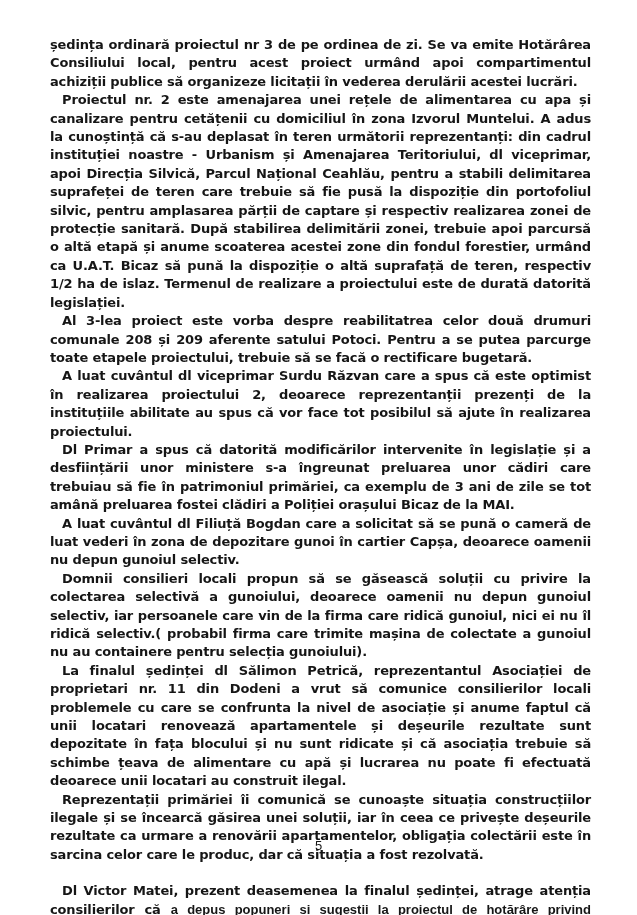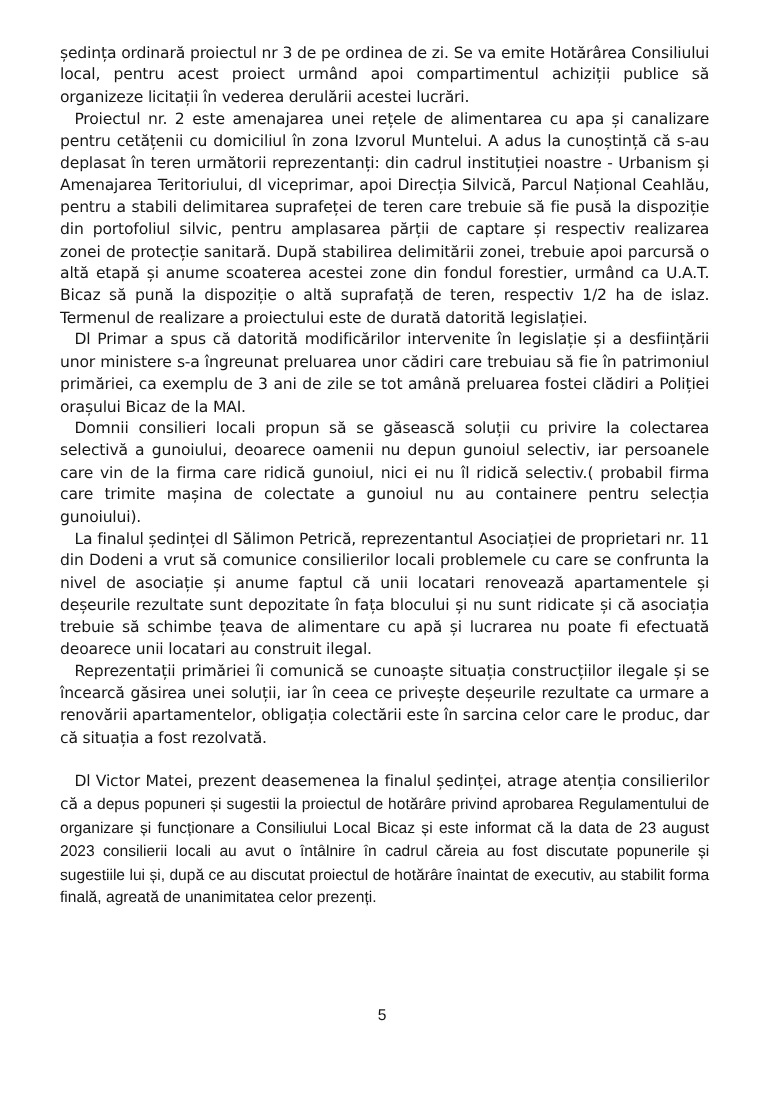--- a/index.html
+++ b/index.html
@@ -22,20 +22,21 @@
     font-family: "DejaVu Sans", sans-serif;
     font-size: 13px;
     letter-spacing: -0.15px;
     line-height: 18.4px;
     text-align: justify;
   }
   .page p {
     margin: 0;
     padding: 0;
     text-indent: 12px;
+    font-weight: bold;
   }
   .page p.noindent {
     text-indent: 0;
   }
   .page p.final-para {
     margin-top: 18px;
   }
   .final-lead {
     font-family: "DejaVu Sans", sans-serif;
   }
@@ -53,20 +54,23 @@
     font-family: "Liberation Sans", sans-serif;
     font-size: 13px;
   }
 </style>
 </head>
 <body>
 
 <div class="page">
   <p class="noindent">ședința ordinară proiectul nr 3 de pe ordinea de zi. Se va emite Hotărârea Consiliului local, pentru acest proiect urmând apoi compartimentul achiziții publice să organizeze licitații în vederea derulării acestei lucrări.</p>
   <p>Proiectul nr. 2 este amenajarea unei rețele de alimentarea cu apa și canalizare pentru cetățenii cu domiciliul în zona Izvorul Muntelui.  A adus la cunoștință că s-au deplasat în teren următorii reprezentanți: din cadrul instituției noastre - Urbanism și Amenajarea Teritoriului, dl viceprimar, apoi Direcția Silvică, Parcul Național Ceahlău, pentru a stabili delimitarea suprafeței de teren care trebuie să fie pusă la dispoziție din portofoliul silvic, pentru amplasarea părții de captare și respectiv realizarea zonei de protecție sanitară. După stabilirea delimitării zonei, trebuie apoi parcursă o altă etapă și anume scoaterea acestei zone din fondul forestier, urmând ca U.A.T. Bicaz să pună la dispoziție o altă suprafață de teren, respectiv 1/2 ha de islaz. Termenul de realizare a proiectului este de durată datorită legislației.</p>
+  <p>Al 3-lea proiect este vorba despre reabilitatrea celor două drumuri comunale 208 și 209 aferente satului Potoci. Pentru a se putea parcurge toate etapele proiectului, trebuie să  se facă o rectificare bugetară.</p>
+  <p>A luat cuvântul dl viceprimar Surdu Răzvan care a spus că este optimist în realizarea proiectului 2, deoarece reprezentanții prezenți de la instituțiile abilitate au spus că vor face tot posibilul să ajute în realizarea proiectului.</p>
   <p>Dl Primar a spus că datorită modificărilor intervenite în legislație și a desființării unor ministere s-a îngreunat preluarea unor cădiri care trebuiau să fie în patrimoniul primăriei, ca exemplu de 3 ani de zile se tot amână preluarea fostei clădiri a Poliției orașului Bicaz de la MAI.</p>
+  <p>A luat cuvântul dl Filiuță Bogdan care a solicitat să se pună o cameră de luat vederi în zona de depozitare gunoi în cartier Capșa, deoarece oamenii nu depun gunoiul selectiv.</p>
   <p>Domnii consilieri locali propun să se găsească soluții cu privire la colectarea selectivă a gunoiului, deoarece oamenii nu depun gunoiul selectiv, iar persoanele care vin de la firma care ridică gunoiul, nici ei nu îl ridică selectiv.( probabil firma care trimite mașina de colectate a gunoiul nu au containere pentru selecția gunoiului).</p>
   <p>La finalul ședinței dl Sălimon Petrică, reprezentantul Asociației de proprietari nr. 11 din Dodeni a vrut să comunice consilierilor locali problemele cu care se confrunta la nivel de asociație și anume faptul că unii locatari renovează apartamentele și deșeurile rezultate sunt depozitate în fața blocului și nu sunt ridicate și că asociația trebuie să schimbe țeava de alimentare cu apă și lucrarea nu poate fi efectuată deoarece unii locatari au construit ilegal.</p>
   <p>Reprezentații primăriei îi comunică se cunoaște situația construcțiilor ilegale și se încearcă găsirea unei soluții, iar în ceea ce privește deșeurile rezultate ca urmare a renovării apartamentelor, obligația colectării este în sarcina celor care le produc, dar că situația a fost rezolvată.</p>
   <p class="final-para"><span class="final-lead">Dl Victor Matei, prezent deasemenea la finalul ședinței, atrage atenția consilierilor că </span><span class="final-rest">a depus popuneri și sugestii la proiectul de hotărâre privind aprobarea Regulamentului de organizare și funcționare a Consiliului Local Bicaz și este informat că la data de 23 august 2023 consilierii locali au avut o întâlnire în cadrul căreia au fost discutate popunerile și sugestiile lui și, după ce au discutat proiectul de hotărâre înaintat de executiv, au stabilit forma finală, agreată de unanimitatea celor prezenți.</span></p>
 </div>
 
 <div class="page-number">5</div>
 
 </body></html>

